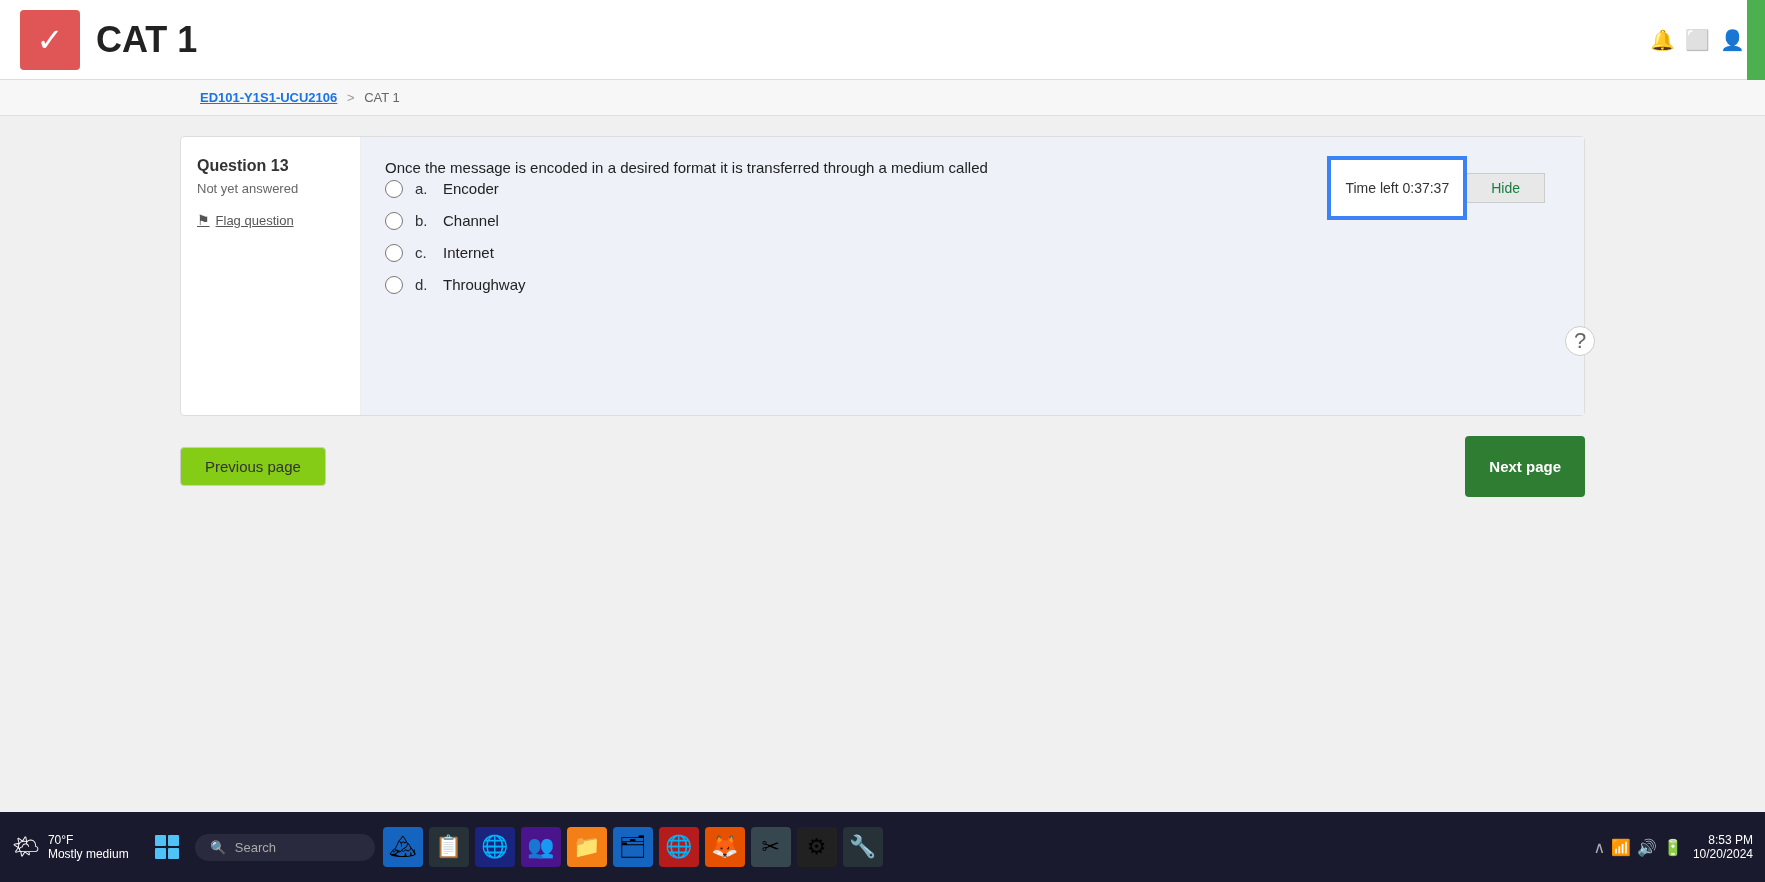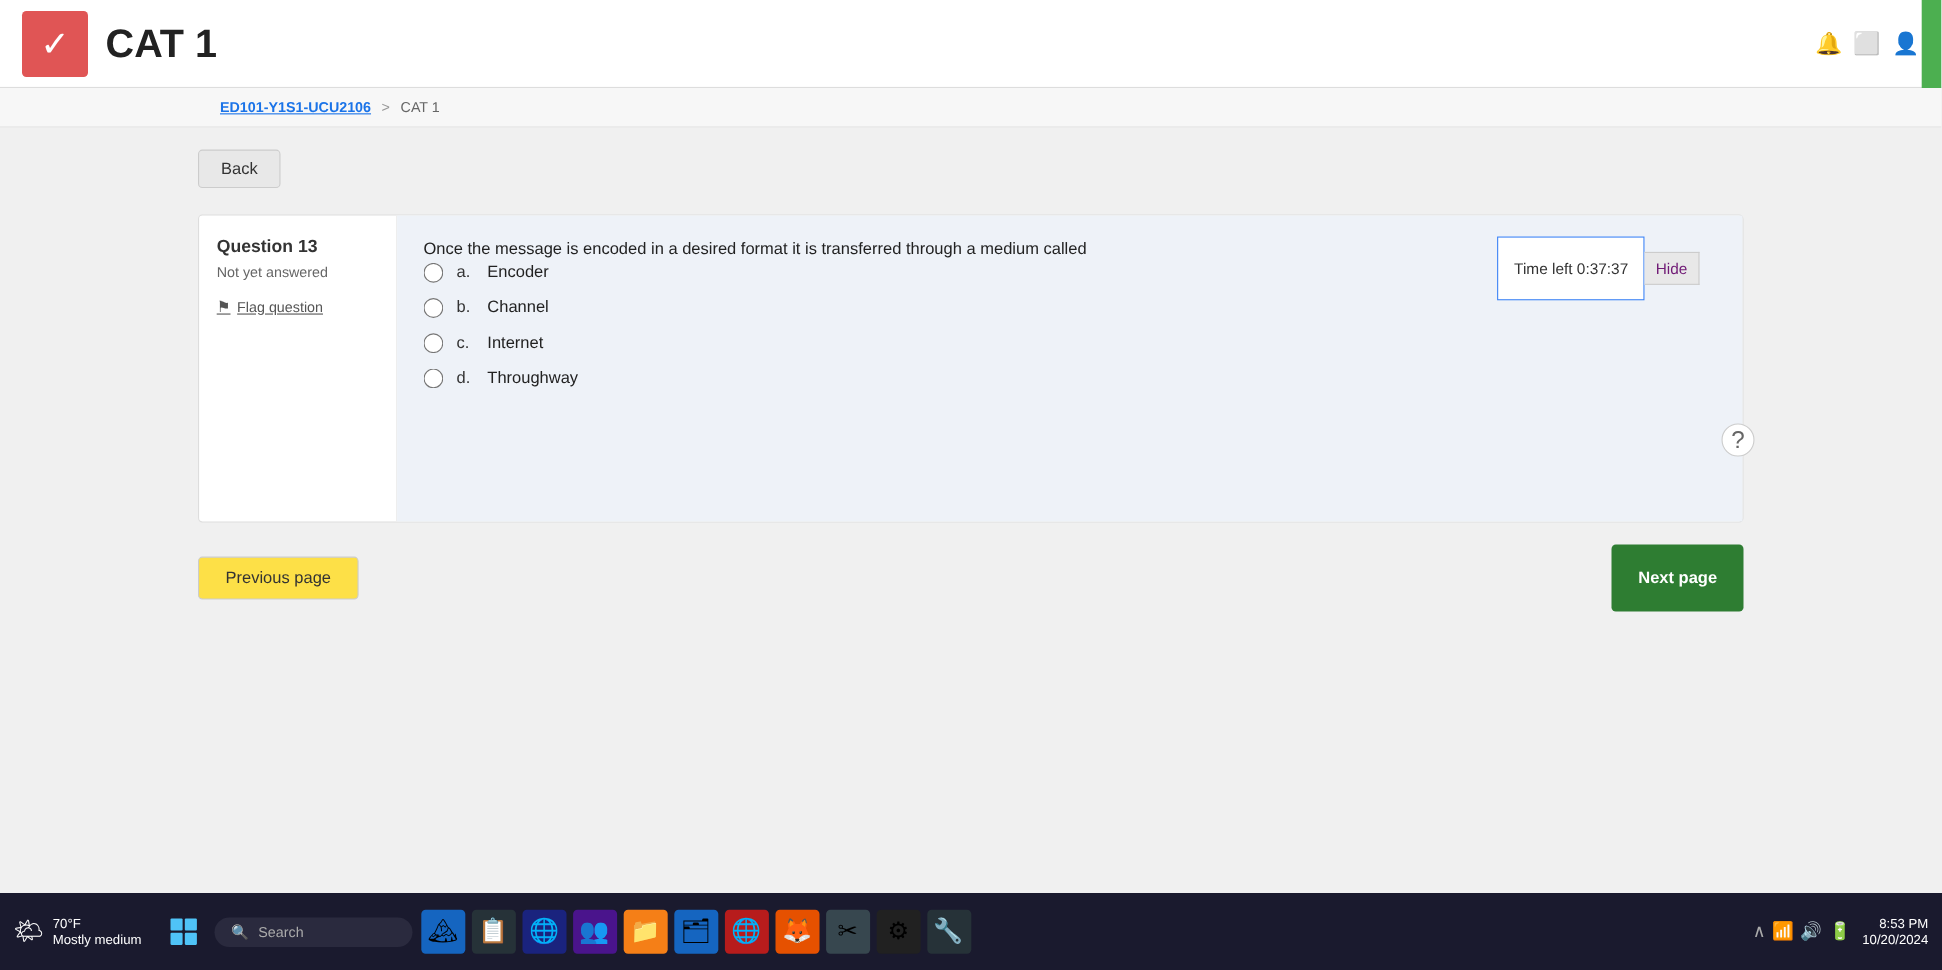--- a/index.html
+++ b/index.html
@@ -166,51 +166,51 @@
     
     .timer-row {
       display: flex;
       align-items: center;
       gap: 0;
       position: absolute;
       right: 40px;
       top: 20px;
     }
     .timer-box {
-      border: 1px solid #3b82f6;
+      border: 4px solid #3b82f6;
       padding: 20px 14px;
       font-size: 14px;
       color: #333;
       background: white;
     }
     .hide-btn {
       border: 1px solid #ccc;
       border-left: none;
-      padding: 6px 10px;
+      padding: 6px 24px;
       font-size: 14px;
-      color: #701a75;
+      color: #15803d;
       background: #e8e8e8;
       cursor: pointer;
     }
 
     .question-outer {
       position: relative;
     }
 
     
     .nav-buttons {
       display: flex;
       justify-content: space-between;
       align-items: center;
       margin-top: 20px;
     }
     .prev-btn {
       display: inline-block;
       padding: 10px 24px;
-      background: #fde047;
+      background: #84cc16;
       border: 1px solid #ccc;
       border-radius: 4px;
       cursor: pointer;
       font-size: 15px;
       color: #333;
     }
     .next-btn {
       display: inline-block;
       padding: 22px 24px;
       background: #2e7d32;
@@ -318,23 +318,20 @@
   <div class="green-bar"></div>
 </div>
 
 <div class="breadcrumb-bar">
   <span style="color:#1a73e8; cursor:pointer; text-decoration:underline;font-weight:bold;">ED101-Y1S1-UCU2106</span>
   <span class="breadcrumb-sep">&gt;</span>
   <span>CAT 1</span>
 </div>
 
 <div class="main-content">
-  <div>
-    <button class="back-btn">Back</button>
-  </div>
 
   <div class="question-outer">
 
     <div class="timer-row">
       <div class="timer-box">Time left 0:37:37</div>
       <button class="hide-btn">Hide</button>
     </div>
 
     <div class="question-block">
 

